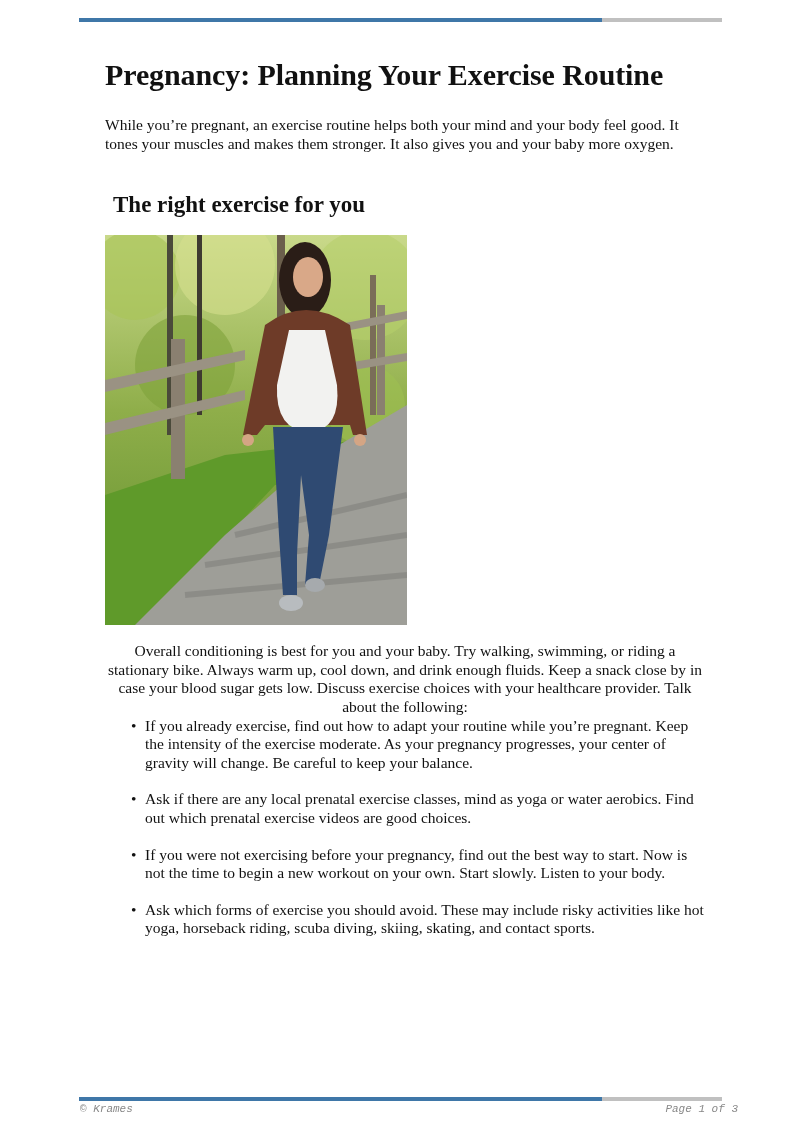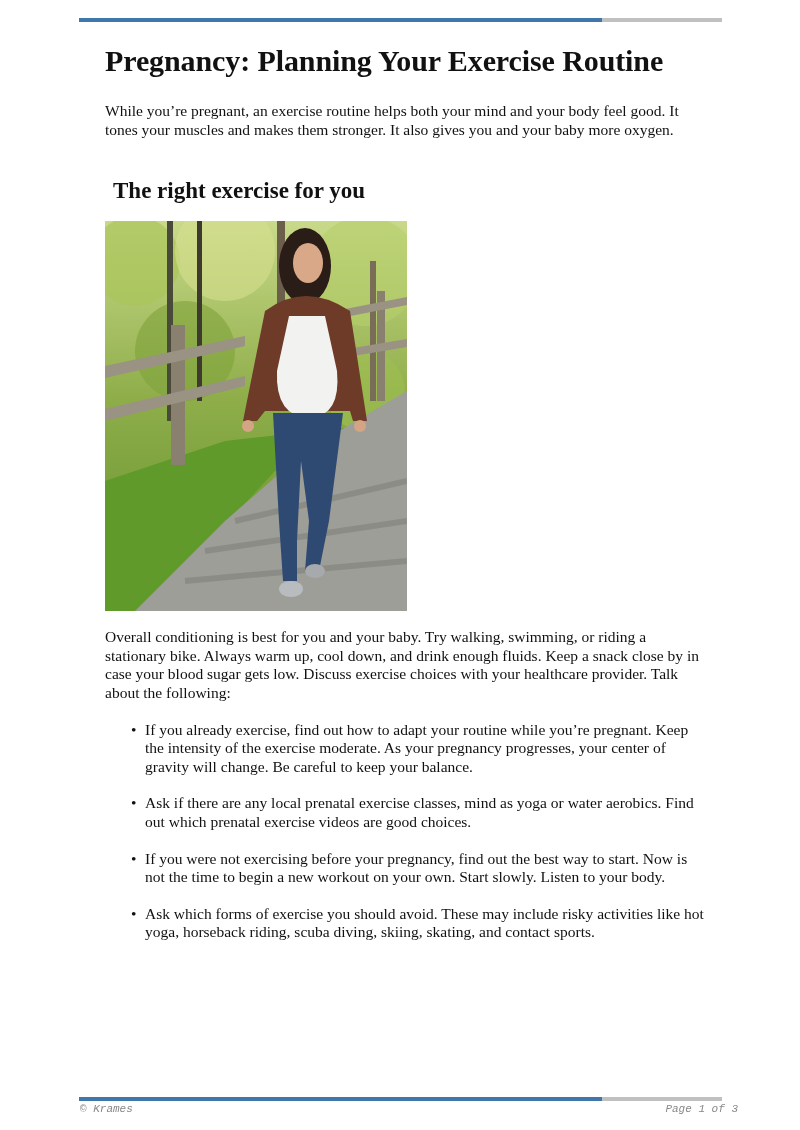--- a/index.html
+++ b/index.html
@@ -1,27 +1,27 @@
 <!DOCTYPE html>
 <html><head>
 <meta charset="utf-8">
 <style>
   html, body { margin: 0; padding: 0; background: #ffffff; }
   body { width: 800px; height: 1130px; position: relative; overflow: hidden;
          font-family: "Liberation Serif", "DejaVu Serif", serif; color: #111; }
   .topbar { position: absolute; left: 79px; top: 18px; width: 643px; height: 4px; display: flex; }
   .topbar .blue { width: 523px; background: #3f77a8; }
   .topbar .gray { flex: 1; background: #c0c0c0; }
-  .content { position: absolute; left: 105px; top: 42px; width: 600px; }
+  .content { position: absolute; left: 105px; top: 56px; width: 600px; }
   h1 { font-size: 30px; line-height: 37px; font-weight: bold; margin: 0 0 23px 0; letter-spacing: -0.1px; }
   p { font-size: 15.5px; line-height: 18.6px; margin: 0; }
   .intro { margin-bottom: 38px; }
   h2 { font-size: 23px; line-height: 28px; font-weight: bold; margin: 0 0 16px 8px; }
   .photo { width: 302px; height: 390px; position: relative; overflow: hidden; margin-bottom: 17px; }
-  .body-p { margin-bottom: 18px; }
+  .body-p { margin-bottom: 0; text-align: center; }
   ul { margin: 0 0 14px 0; padding: 0 0 0 40px; list-style: none; }
   li { font-size: 15.5px; line-height: 18.6px; margin-bottom: 18px; position: relative; }
   li .bullet { position: absolute; left: -14px; top: 0; }
   .footbar { position: absolute; left: 79px; top: 1097px; width: 643px; height: 4px; display: flex; }
   .footbar .blue { width: 523px; background: #3f77a8; }
   .footbar .gray { flex: 1; background: #c0c0c0; }
   .foot { position: absolute; top: 1103px; font-family: Liberation Mono, monospace; font-style: italic;
           font-size: 11px; color: #888; }
   .foot.left { left: 80px; }
   .foot.right { right: 62px; }

